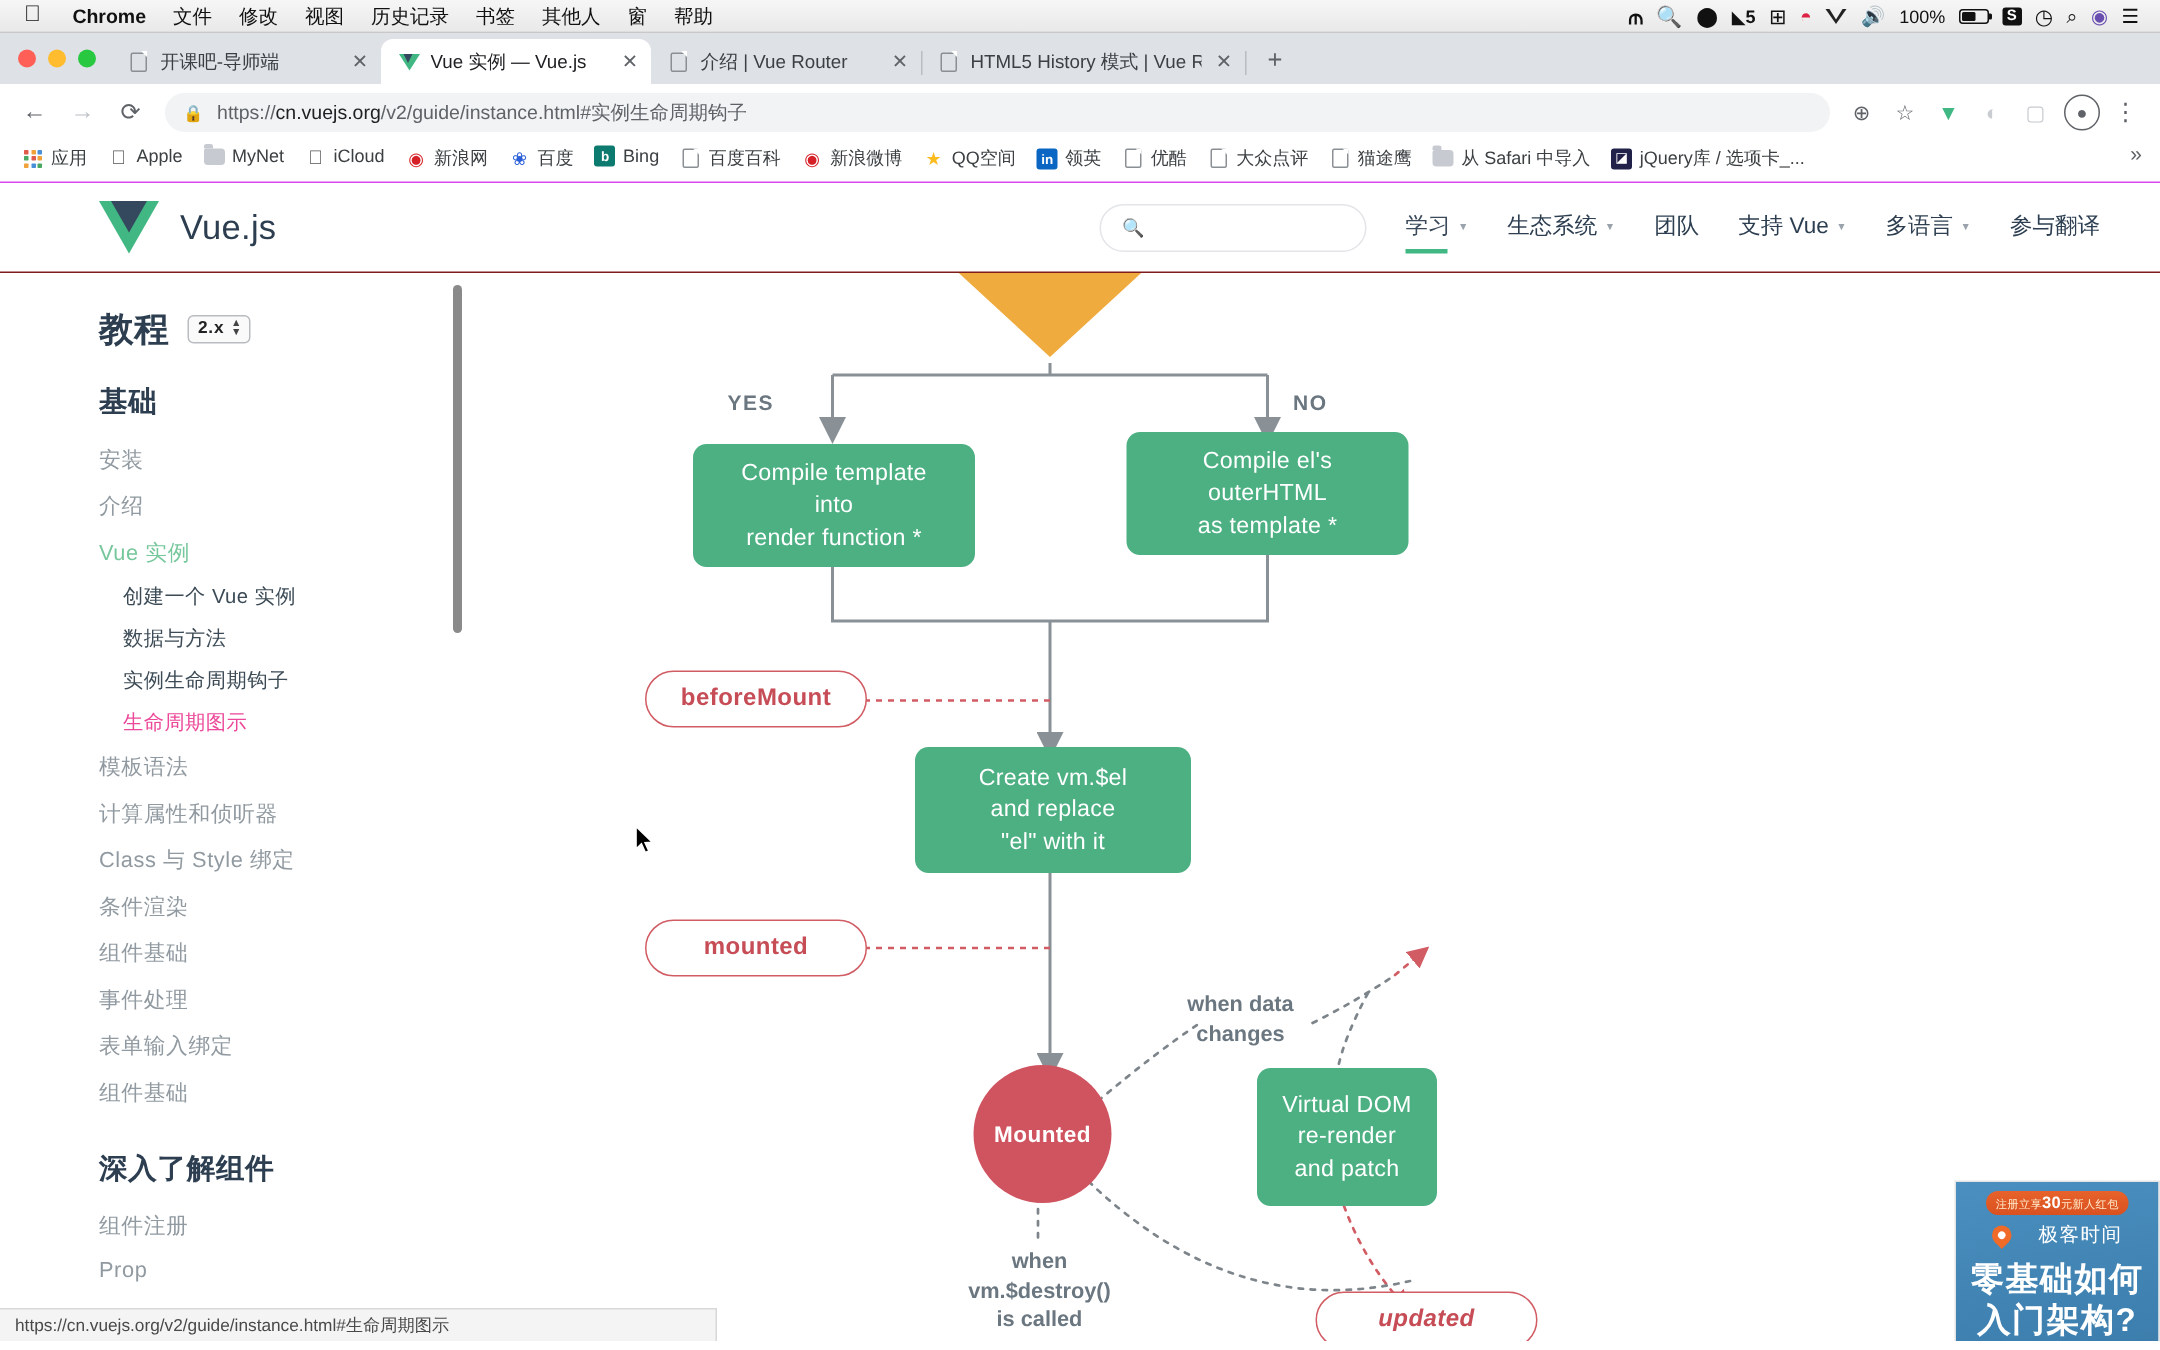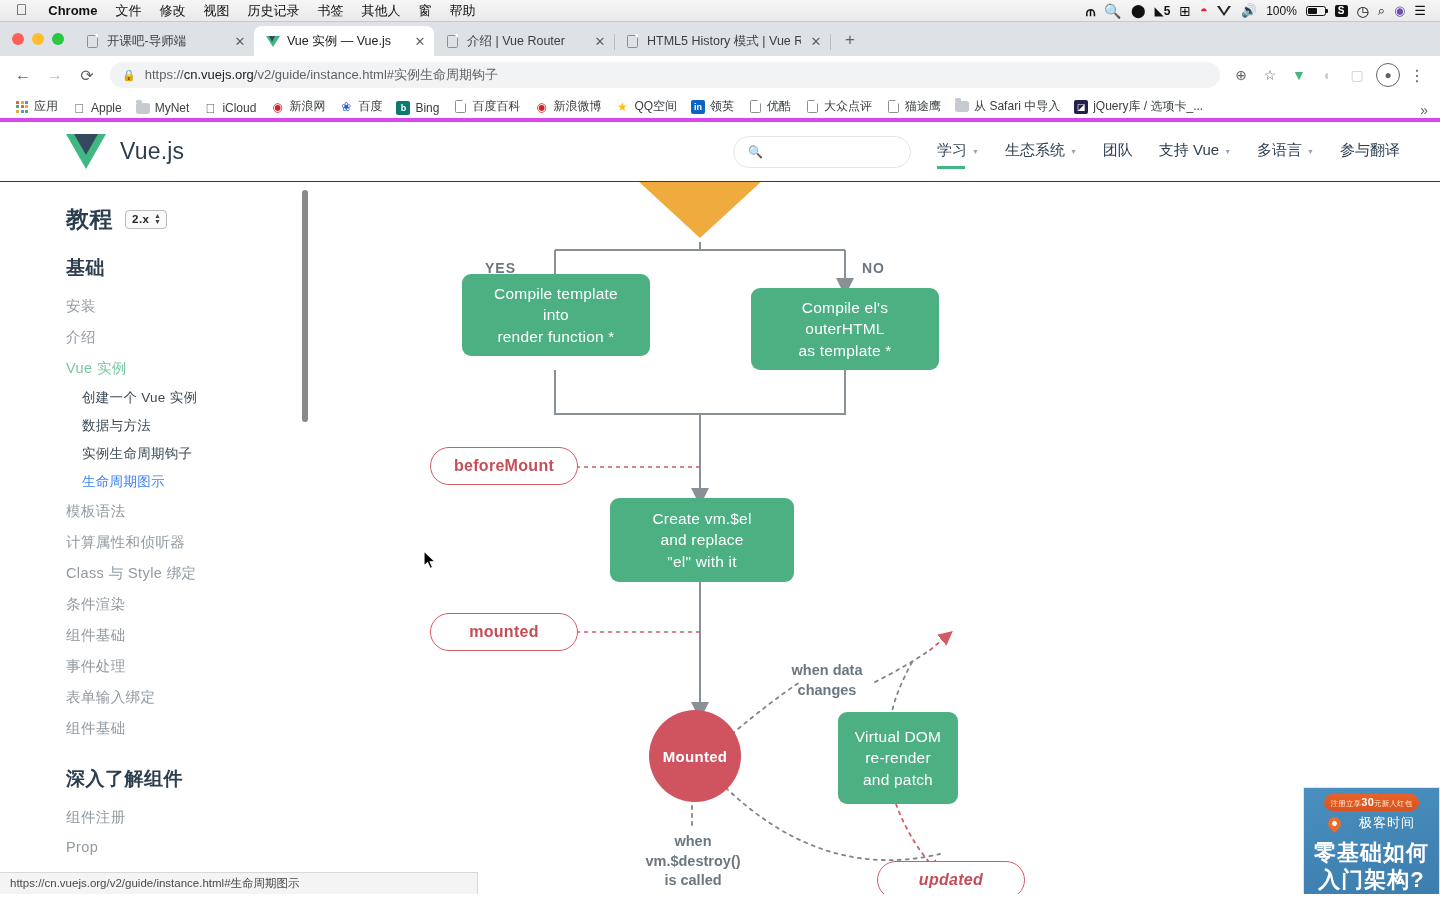--- a/index.html
+++ b/index.html
@@ -72,22 +72,22 @@
     padding:0 12px; gap:9px; margin:0 6px; font-size:13px; color:#202124; overflow:hidden;
   }
   #omnibox .lock{ font-size:11px; color:#5f6368; }
   #omnibox .urlpath{ color:#5f6368; }
   #omnibox .urlhost{ color:#202124; }
   .tbicons{ display:flex; align-items:center; gap:3px; }
   .tbicons .ti{ width:26px;height:26px;display:flex;align-items:center;justify-content:center;font-size:14px;color:#5f6368;}
   .profile{ width:24px;height:24px;border-radius:50%;border:1.6px solid #5f6368;display:flex;align-items:center;justify-content:center;font-size:12px;color:#5f6368;margin-left:4px;}
 
   #bookmarks{
-    height:28px; background:#fff; border-bottom:4px solid #d946ef;
-    display:flex; align-items:flex-end; gap:0px; padding:0 8px; font-size:12px; color:#3c4043;
+    height:28px; background:#fff; border-bottom:1px solid #d946ef;
+    display:flex; align-items:flex-start; gap:0px; padding:0 8px; font-size:12px; color:#3c4043;
     white-space:nowrap; overflow:hidden;
   }
   .bm{ display:flex;align-items:center;gap:5px; padding:3px 7px; border-radius:4px; }
   .bm .bi{ width:14px;height:14px;display:flex;align-items:center;justify-content:center;font-size:11px;flex:0 0 14px;}
   .folder{ width:14px;height:11px;background:#c7cbd1;border-radius:1.5px 2.5px 2.5px 2.5px; position:relative;}
   .folder:before{content:"";position:absolute;left:0;top:-3px;width:6px;height:3px;background:#c7cbd1;border-radius:1.5px 1.5px 0 0;}
   .grid9{display:grid;grid-template-columns:repeat(3,3px);grid-template-rows:repeat(3,3px);gap:1.5px;}
   .grid9 i{display:block;width:3px;height:3px;border-radius:.5px;}
   .bmoverflow{ margin-left:auto; font-size:14px; color:#5f6368; padding-right:4px;}
 
@@ -127,21 +127,21 @@
   .sb-title.tutorial{ font-size:23px; display:flex; align-items:center; gap:12px; margin-bottom:20px;}
   .verselect{
     font-size:11.5px; border:1px solid #b9bcc1; border-radius:4px; background:#fafafa;
     padding:2px 16px 2px 6px; color:#222; position:relative; line-height:1.2;
   }
   .verselect .arrows{ position:absolute; right:4px; top:50%; transform:translateY(-50%); font-size:7px; line-height:.85; color:#444;}
   .sb-h{ font-size:19px; font-weight:bold; color:#2c3e50; margin:14px 0 10px; letter-spacing:.5px;}
   .sb-item{ color:#919aa1; padding:6px 0; letter-spacing:.4px;}
   .sb-item.active{ color:#76c79c; }
   .sb-sub{ color:#3c4b56; padding:5px 0 5px 16px; font-size:13.5px; letter-spacing:.3px;}
-  .sb-sub.active{ color:#3b82f6; }
+  .sb-sub.active{ color:#ec4899; }
 
   #content{ flex:1; position:relative; overflow:hidden; }
   #vscroll{
     position:absolute; left:2px; top:8px; width:6px; height:232px;
     background:#8a8a8a; border-radius:3px;
   }
 
   
   #diagram{ position:absolute; left:0; top:0; width:100%; height:100%; }
   .gbox{
@@ -496,21 +496,21 @@
             <path d="M420,600 Q520,700 640,672" stroke="#7d858b" stroke-width="1.8" stroke-dasharray="3,5" fill="none" stroke-linecap="round"></path>
 
             <path d="M392,608 L392,648" stroke="#7d858b" stroke-width="1.8" stroke-dasharray="3,5" fill="none" stroke-linecap="round"></path>
           </svg>
 
           <div class="tri" style="left:337px;top:-2px;"></div>
 
           <div class="yesno" style="left:185px;top:78px;">YES</div>
           <div class="yesno" style="left:562px;top:78px;">NO</div>
 
-          <div class="gbox" style="left:162px;top:92px;width:188px;height:82px;">
+          <div class="gbox" style="left:162px;top:114px;width:188px;height:82px;">
             <span>Compile template<br>into<br>render function *</span>
           </div>
           <div class="gbox" style="left:451px;top:106px;width:188px;height:82px;">
             <span>Compile el's<br>outerHTML<br>as template *</span>
           </div>
 
           <div class="hookbox" style="left:130px;top:265px;width:148px;height:38px;">beforeMount</div>
 
           <div class="gbox" style="left:310px;top:316px;width:184px;height:84px;">
             <span>Create vm.$el<br>and replace<br>"el" with it</span>

